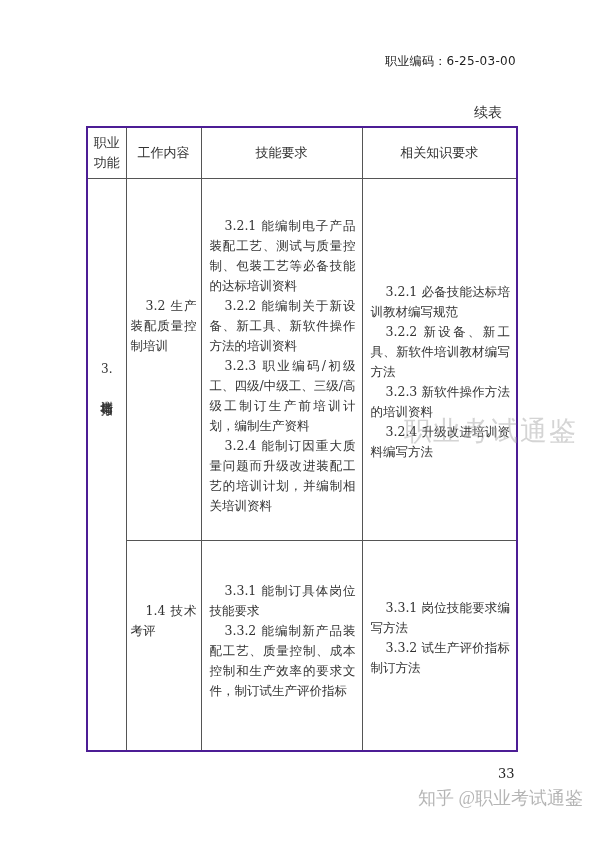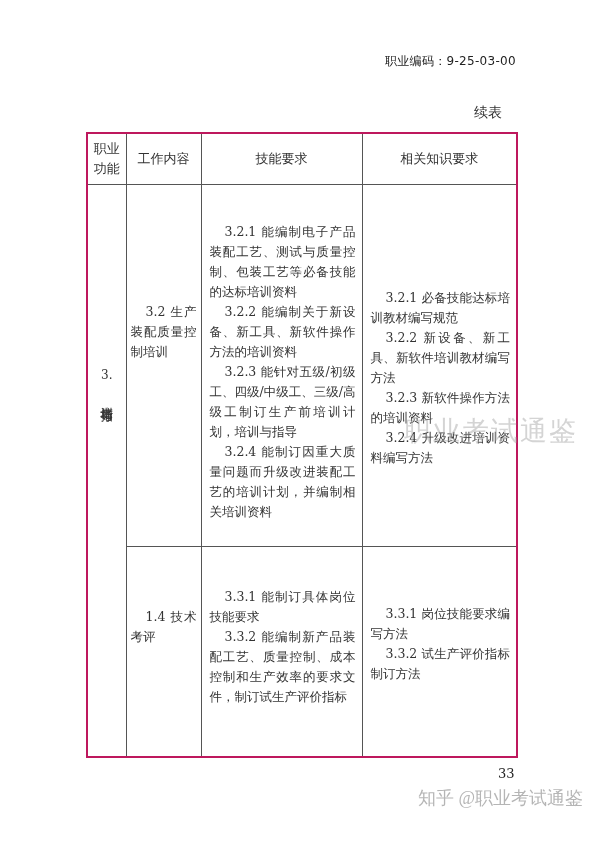--- a/index.html
+++ b/index.html
@@ -26,26 +26,26 @@
     }
     .continued {
       position: absolute;
       top: 104px;
       left: 474px;
       font-size: 14px;
       color: #333;
     }
     table.spec {
       position: absolute;
-      top: 132px;
+      top: 126px;
       left: 86px;
       width: 432px;
       height: 622px;
       border-collapse: collapse;
-      border: 2px solid #be185d;
+      border: 2px solid #4c1d95;
       table-layout: fixed;
       padding-left: 12px;
     }
     table.spec td, table.spec th {
       border: 1px solid #555;
       font-weight: normal;
       font-size: 12.5px;
       line-height: 20px;
       color: #333;
       vertical-align: middle;
@@ -130,21 +130,21 @@
       left: 418px;
       font-family: Liberation Serif, serif;
       font-size: 18px;
       color: rgba(150,150,150,0.7);
       pointer-events: none;
     }
   </style>
 </head>
 <body>
 
-<div class="header-code">职业编码：9-25-03-00</div>
+<div class="header-code">职业编码：6-25-03-00</div>
 <div class="continued">续表</div>
 
 <table class="spec">
   <colgroup>
     <col class="col1">
       <col class="col2">
       <col class="col3">
       <col class="col4">
   </colgroup>
   <thead>
@@ -162,21 +162,21 @@
         <span class="func-label">培训与指导</span>
       </td>
       <td class="content-cell">
         <span class="content-a">
             <p class="para">3.2 生产装配质量控制培训</p>
           </span>
       </td>
       <td class="skill-cell skill-a">
         <p class="para">3.2.1 能编制电子产品装配工艺、测试与质量控制、包装工艺等必备技能的达标培训资料</p>
         <p class="para">3.2.2 能编制关于新设备、新工具、新软件操作方法的培训资料</p>
-        <p class="para">3.2.3 能针对五级/初级工、四级/中级工、三级/高级工制订生产前培训计划，培训与指导</p>
+        <p class="para">3.2.3 职业编码/初级工、四级/中级工、三级/高级工制订生产前培训计划，编制生产资料</p>
         <p class="para">3.2.4 能制订因重大质量问题而升级改进装配工艺的培训计划，并编制相关培训资料</p>
       </td>
       <td class="know-cell know-a">
         <p class="para">3.2.1 必备技能达标培训教材编写规范</p>
         <p class="para">3.2.2 新设备、新工具、新软件培训教材编写方法</p>
         <p class="para">3.2.3 新软件操作方法的培训资料</p>
         <p class="para">3.2.4 升级改进培训资料编写方法</p>
       </td>
     </tr>
     <tr class="row-b">

